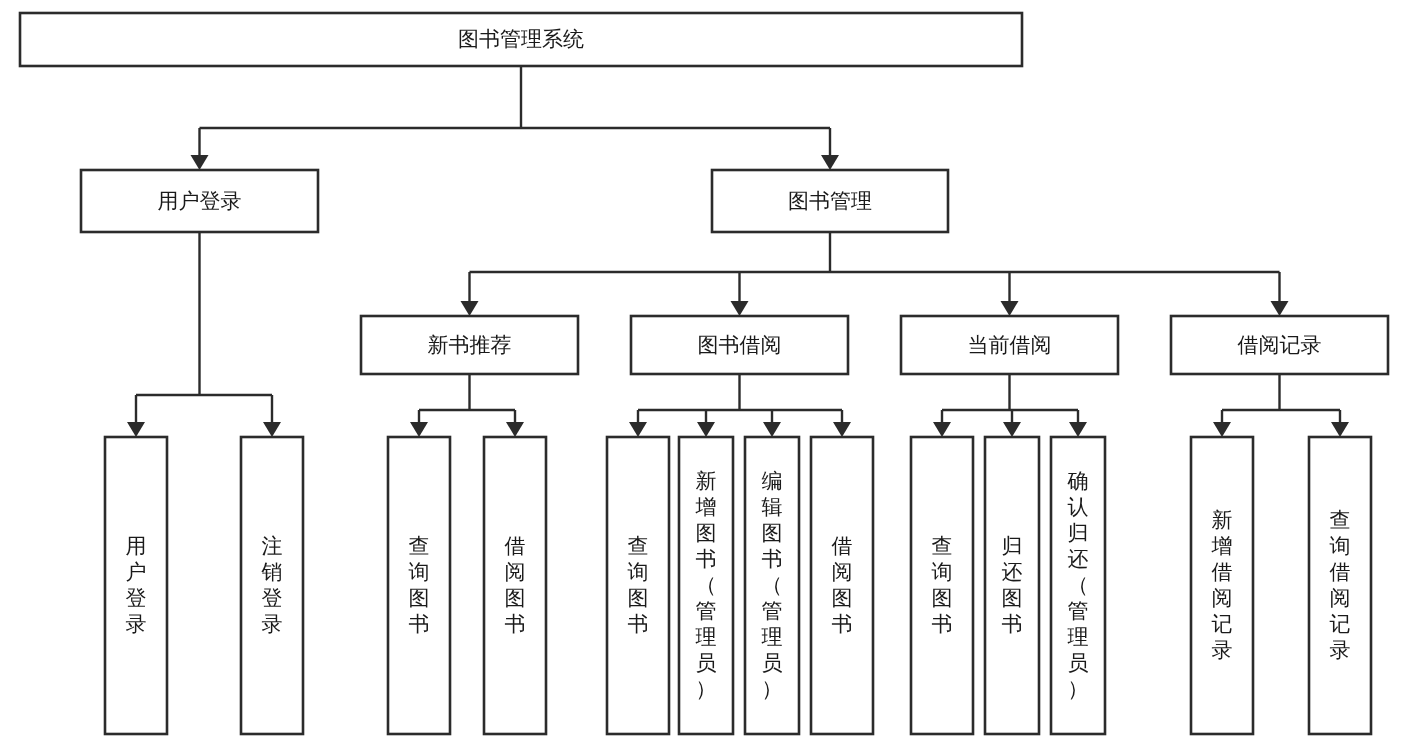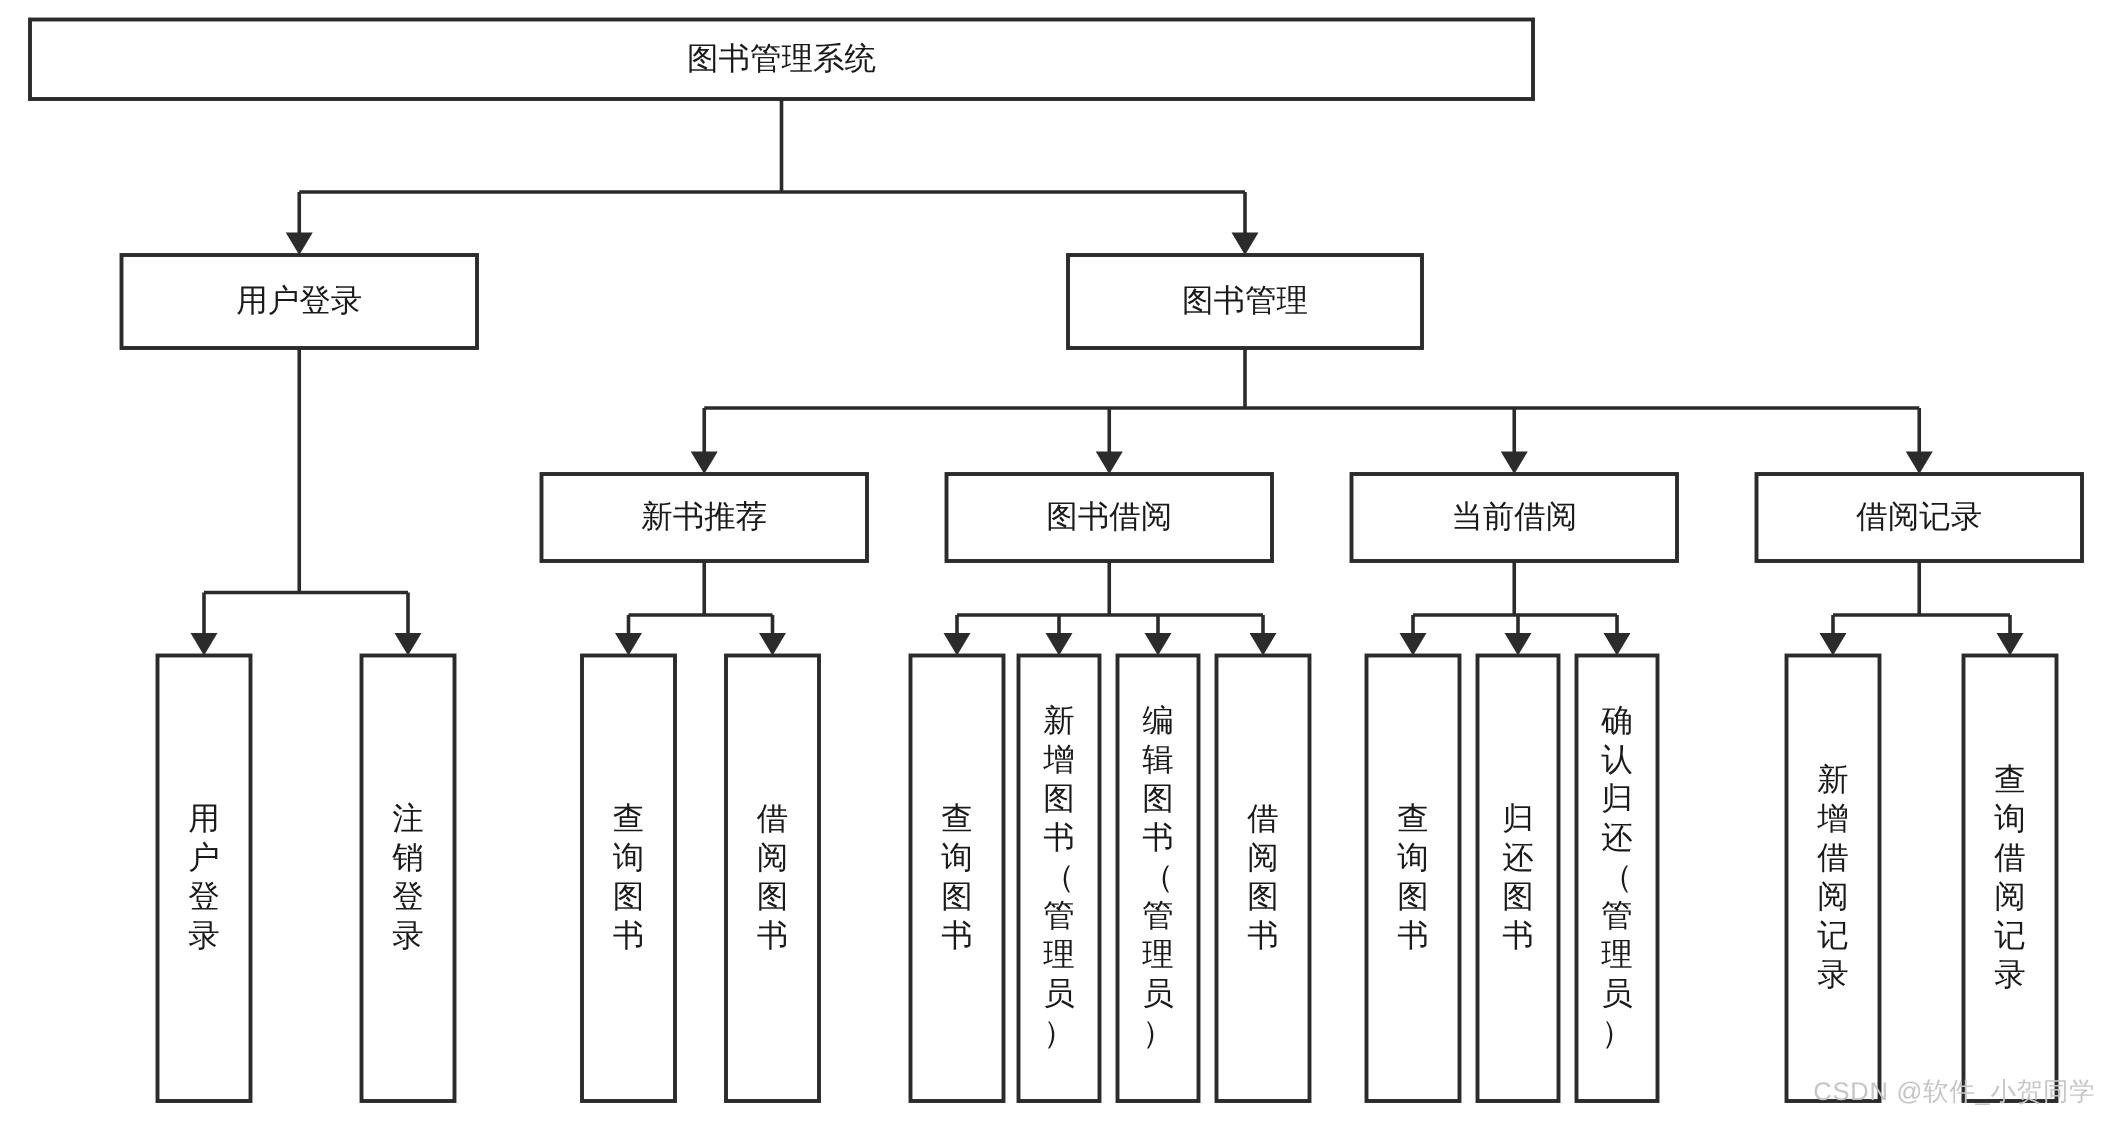--- a/index.html
+++ b/index.html
@@ -205,14 +205,13 @@
         <g>
           <rect x="1191" y="437" width="62" height="297" class="node-rect"></rect>
           <text x="1222" y="0" class="node-label-v"><tspan x="1222" y="520.5">新</tspan><tspan x="1222" y="546.5">增</tspan><tspan x="1222" y="572.5">借</tspan><tspan x="1222" y="598.5">阅</tspan><tspan x="1222" y="624.5">记</tspan><tspan x="1222" y="650.5">录</tspan></text>
         </g>
         <g>
           <rect x="1309" y="437" width="62" height="297" class="node-rect"></rect>
           <text x="1340" y="0" class="node-label-v"><tspan x="1340" y="520.5">查</tspan><tspan x="1340" y="546.5">询</tspan><tspan x="1340" y="572.5">借</tspan><tspan x="1340" y="598.5">阅</tspan><tspan x="1340" y="624.5">记</tspan><tspan x="1340" y="650.5">录</tspan></text>
         </g>
       </g>
   </svg>
-  <div class="watermark">CSDN @软件_小贺同学</div>
 </div>
 
 </body></html>

